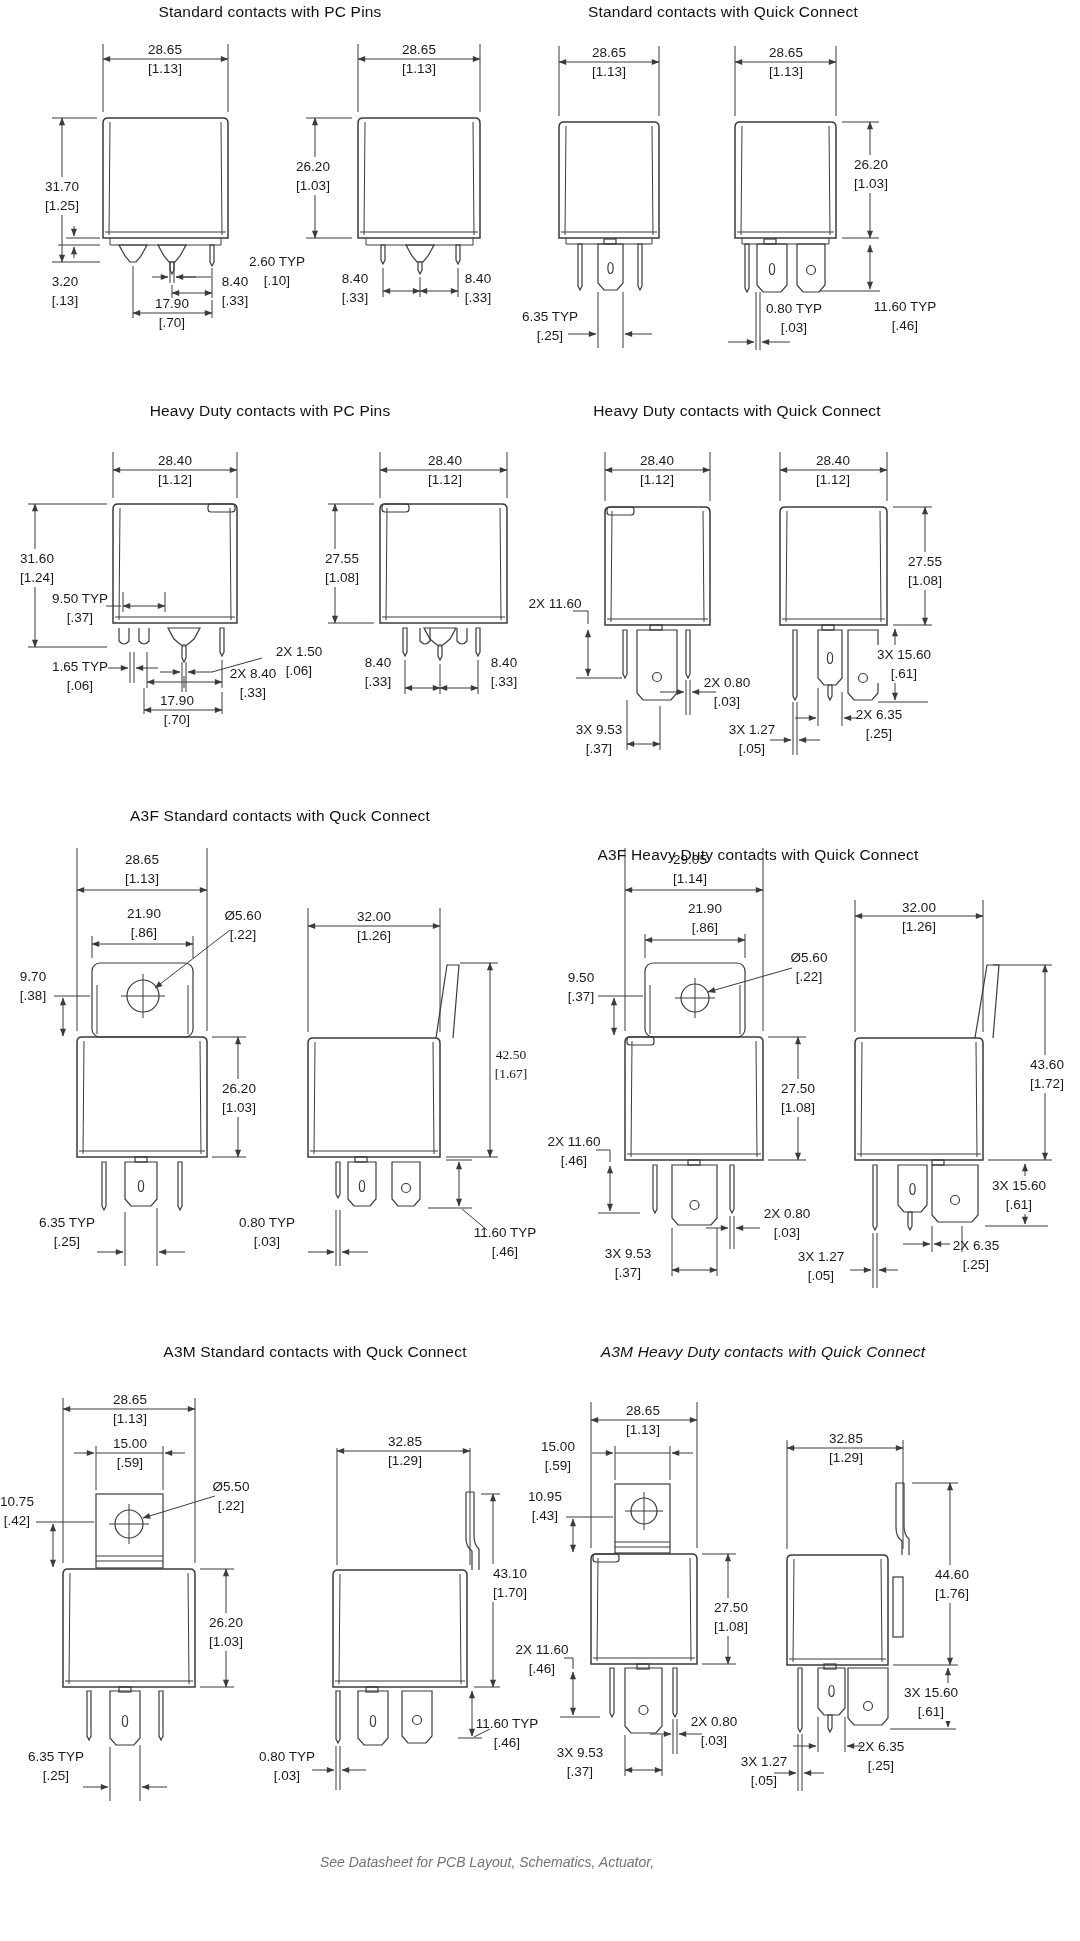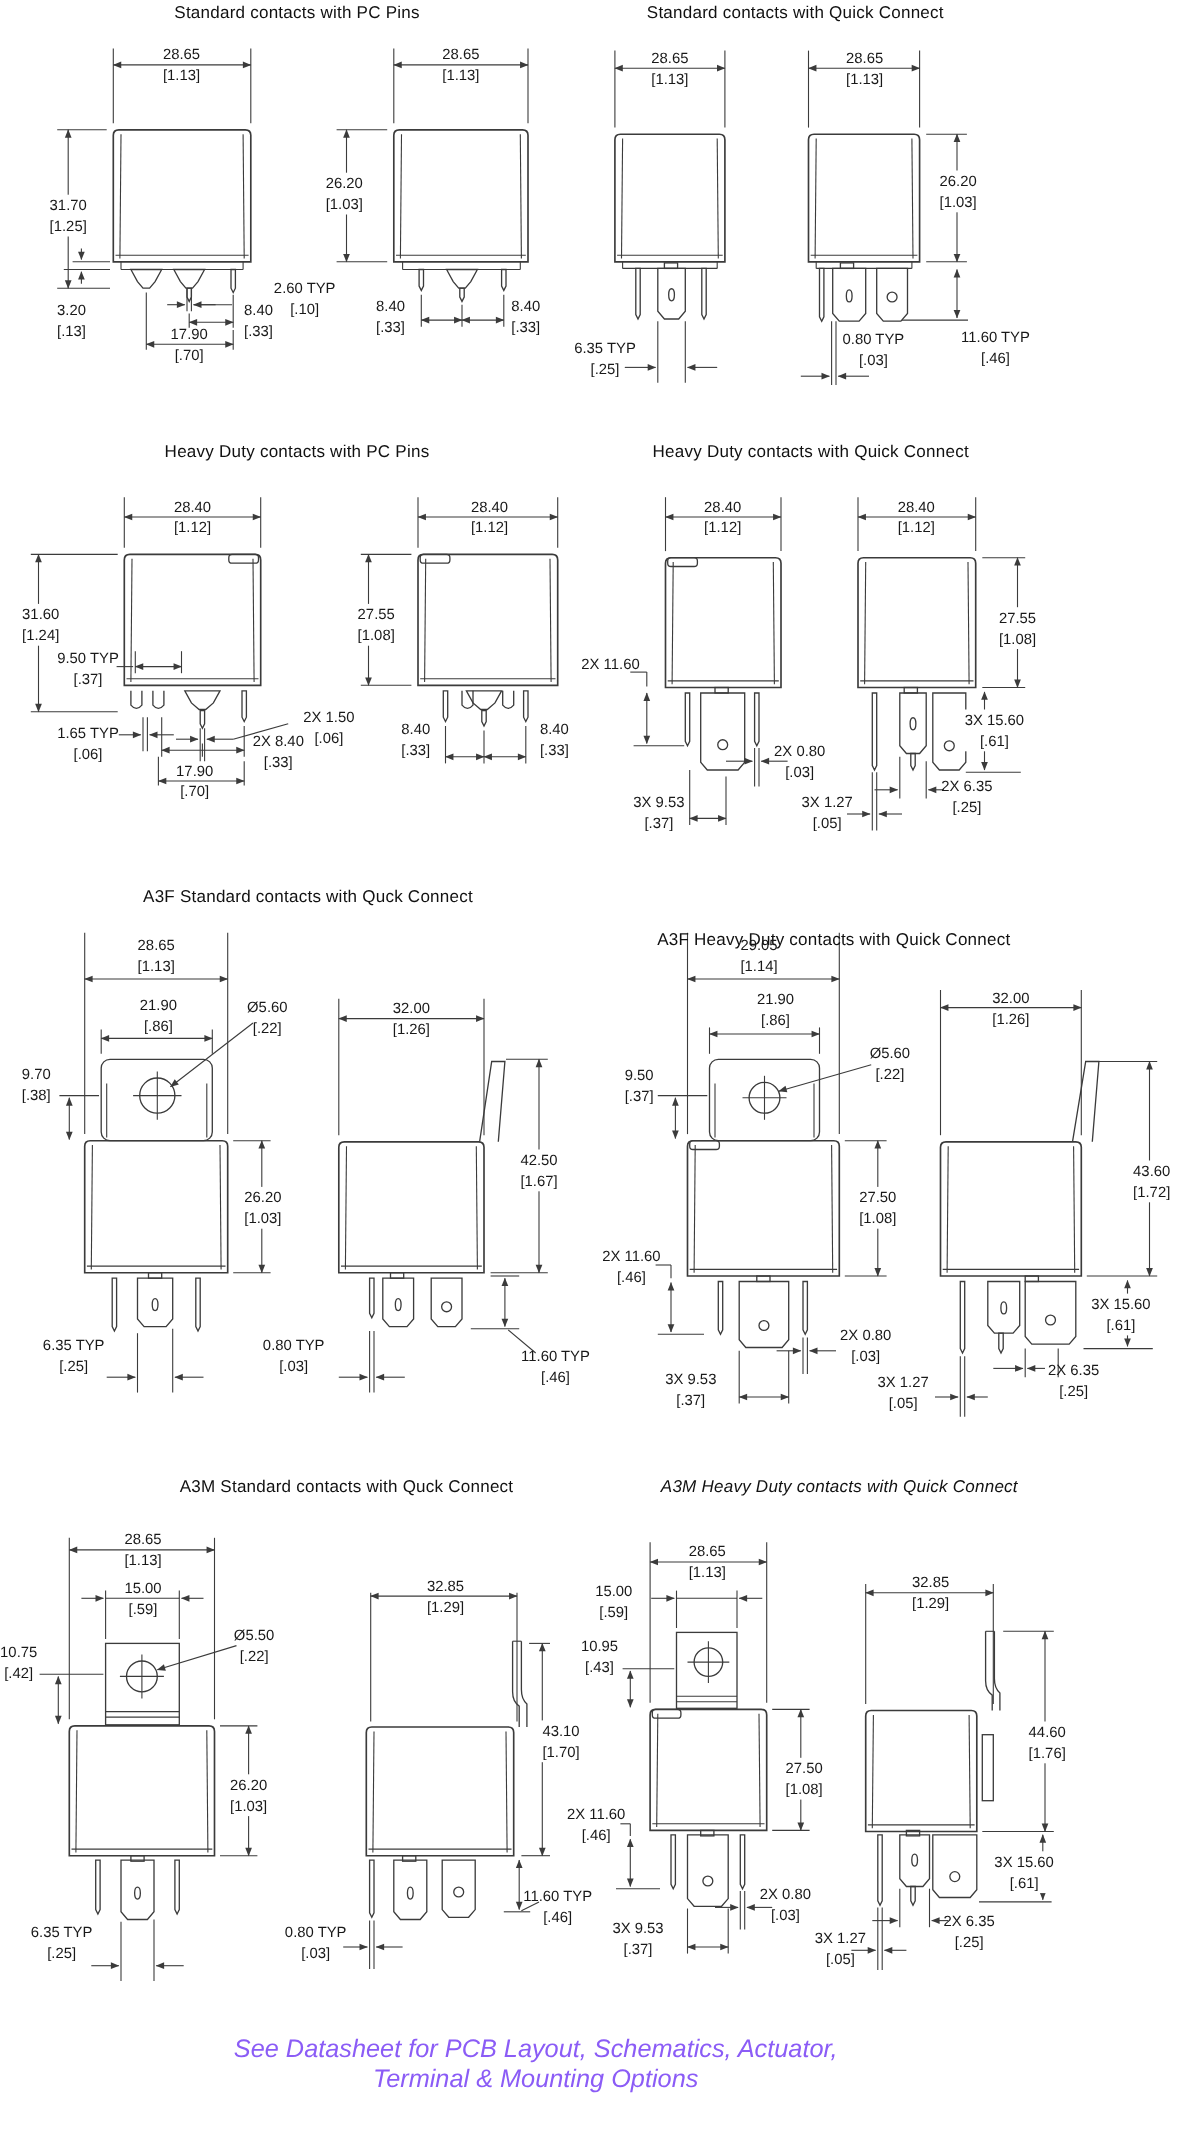--- a/index.html
+++ b/index.html
@@ -4,22 +4,22 @@
 <style>
   html,body{margin:0;padding:0;background:#fff;}
   #page{position:relative;width:1080px;height:1941px;background:#fff;overflow:hidden;
         font-family:"Liberation Sans",sans-serif;color:#1b1b1b;}
   #art{position:absolute;left:0;top:0;}
   .title{position:absolute;transform:translateX(-50%);font-size:15.5px;letter-spacing:.2px;
          color:#111;white-space:nowrap;}
   .dlab{position:absolute;transform:translateX(-50%);font-size:13.5px;line-height:19px;
         color:#191919;text-align:center;white-space:nowrap;}
   .dlab.wbg{background:#fff;padding:0 3px;}
-  #footer{position:absolute;transform:translateX(-50%);font-size:23px;line-height:27px;
-          font-style:italic;text-align:center;color:#8b5cf6;white-space:nowrap;
+  #footer{position:absolute;transform:translateX(-50%);font-size:14px;line-height:27px;
+          font-style:italic;text-align:center;color:#737373;white-space:nowrap;
           font-family:"Liberation Sans",sans-serif;}
   .ob{fill:none;stroke:#3b3b3b;stroke-width:1.5px;}
   .op{fill:none;stroke:#3b3b3b;stroke-width:1.2px;}
   .od{fill:none;stroke:#3b3b3b;stroke-width:1px;}
 </style>
 </head>
 <body>
 
 <div id="page">
   <div id="art-holder">
@@ -496,21 +496,20 @@
   <div class="title" style="left:723px;top:3px;">Standard contacts with Quick Connect</div>
   <div class="title" style="left:270px;top:402px;">Heavy Duty contacts with  PC Pins</div>
   <div class="title" style="left:737px;top:402px;">Heavy Duty contacts with Quick Connect</div>
   <div class="title" style="left:280px;top:807px;">A3F Standard contacts with  Quck Connect</div>
   <div class="title" style="left:758px;top:846px;">A3F Heavy Duty contacts with Quick Connect</div>
   <div class="title" style="left:279px;top:1343px;margin-left:36px;">A3M Standard contacts with  Quck Connect</div>
   <div class="title" style="left:763px;top:1343px;font-style:italic;">A3M Heavy Duty contacts with Quick Connect</div>
 
   <div id="footer" style="left:487px;top:1849px;">
     <div>See Datasheet for PCB Layout, Schematics, Actuator,</div>
-    <div>Terminal &amp; Mounting Options</div>
   </div>
 <div class="dlab" style="left: 165px; top: 40px;">28.65<div>[1.13]</div></div>
     <div class="dlab wbg" style="left: 62px; top: 165px; margin-top: 12px;">31.70<div>[1.25]</div></div>
     <div class="dlab" style="left: 65px; top: 272px;">3.20<div>[.13]</div></div>
     <div class="dlab" style="left: 277px; top: 252px;">2.60 TYP<div>[.10]</div></div>
     <div class="dlab" style="left: 235px; top: 272px;">8.40<div>[.33]</div></div>
     <div class="dlab" style="left: 172px; top: 294px;">17.90<div>[.70]</div></div>
     <div class="dlab" style="left: 419px; top: 40px;">28.65<div>[1.13]</div></div>
     <div class="dlab wbg" style="left: 313px; top: 157px;">26.20<div>[1.03]</div></div>
     <div class="dlab" style="left: 355px; top: 269px;">8.40<div>[.33]</div></div>
@@ -541,21 +540,21 @@
     <div class="dlab wbg" style="left: 904px; top: 645px;">3X 15.60<div>[.61]</div></div>
     <div class="dlab" style="left: 879px; top: 705px;">2X 6.35<div>[.25]</div></div>
     <div class="dlab" style="left: 752px; top: 720px;">3X 1.27<div>[.05]</div></div>
     <div class="dlab" style="left: 142px; top: 850px;">28.65<div>[1.13]</div></div>
     <div class="dlab" style="left: 144px; top: 904px;">21.90<div>[.86]</div></div>
     <div class="dlab" style="left: 243px; top: 906px;">Ø5.60<div>[.22]</div></div>
     <div class="dlab" style="left: 33px; top: 967px;">9.70<div>[.38]</div></div>
     <div class="dlab wbg" style="left: 239px; top: 1079px;">26.20<div>[1.03]</div></div>
     <div class="dlab" style="left: 67px; top: 1213px;">6.35 TYP<div>[.25]</div></div>
     <div class="dlab" style="left: 374px; top: 907px;">32.00<div>[1.26]</div></div>
-    <div class="dlab wbg" style="left: 490px; top: 1045px;">42.50<div>[1.67]</div></div>
+    <div class="dlab wbg" style="left: 511px; top: 1045px; font-family: Liberation Serif, serif;">42.50<div>[1.67]</div></div>
     <div class="dlab" style="left: 267px; top: 1213px;">0.80 TYP<div>[.03]</div></div>
     <div class="dlab" style="left: 505px; top: 1223px;">11.60 TYP<div>[.46]</div></div>
     <div class="dlab" style="left: 690px; top: 850px;">29.05<div>[1.14]</div></div>
     <div class="dlab" style="left: 705px; top: 899px;">21.90<div>[.86]</div></div>
     <div class="dlab" style="left: 809px; top: 948px;">Ø5.60<div>[.22]</div></div>
     <div class="dlab" style="left: 581px; top: 968px;">9.50<div>[.37]</div></div>
     <div class="dlab wbg" style="left: 798px; top: 1079px;">27.50<div>[1.08]</div></div>
     <div class="dlab" style="left: 574px; top: 1132px;">2X 11.60<div>[.46]</div></div>
     <div class="dlab" style="left: 787px; top: 1204px;">2X 0.80<div>[.03]</div></div>
     <div class="dlab" style="left: 628px; top: 1244px;">3X 9.53<div>[.37]</div></div>

